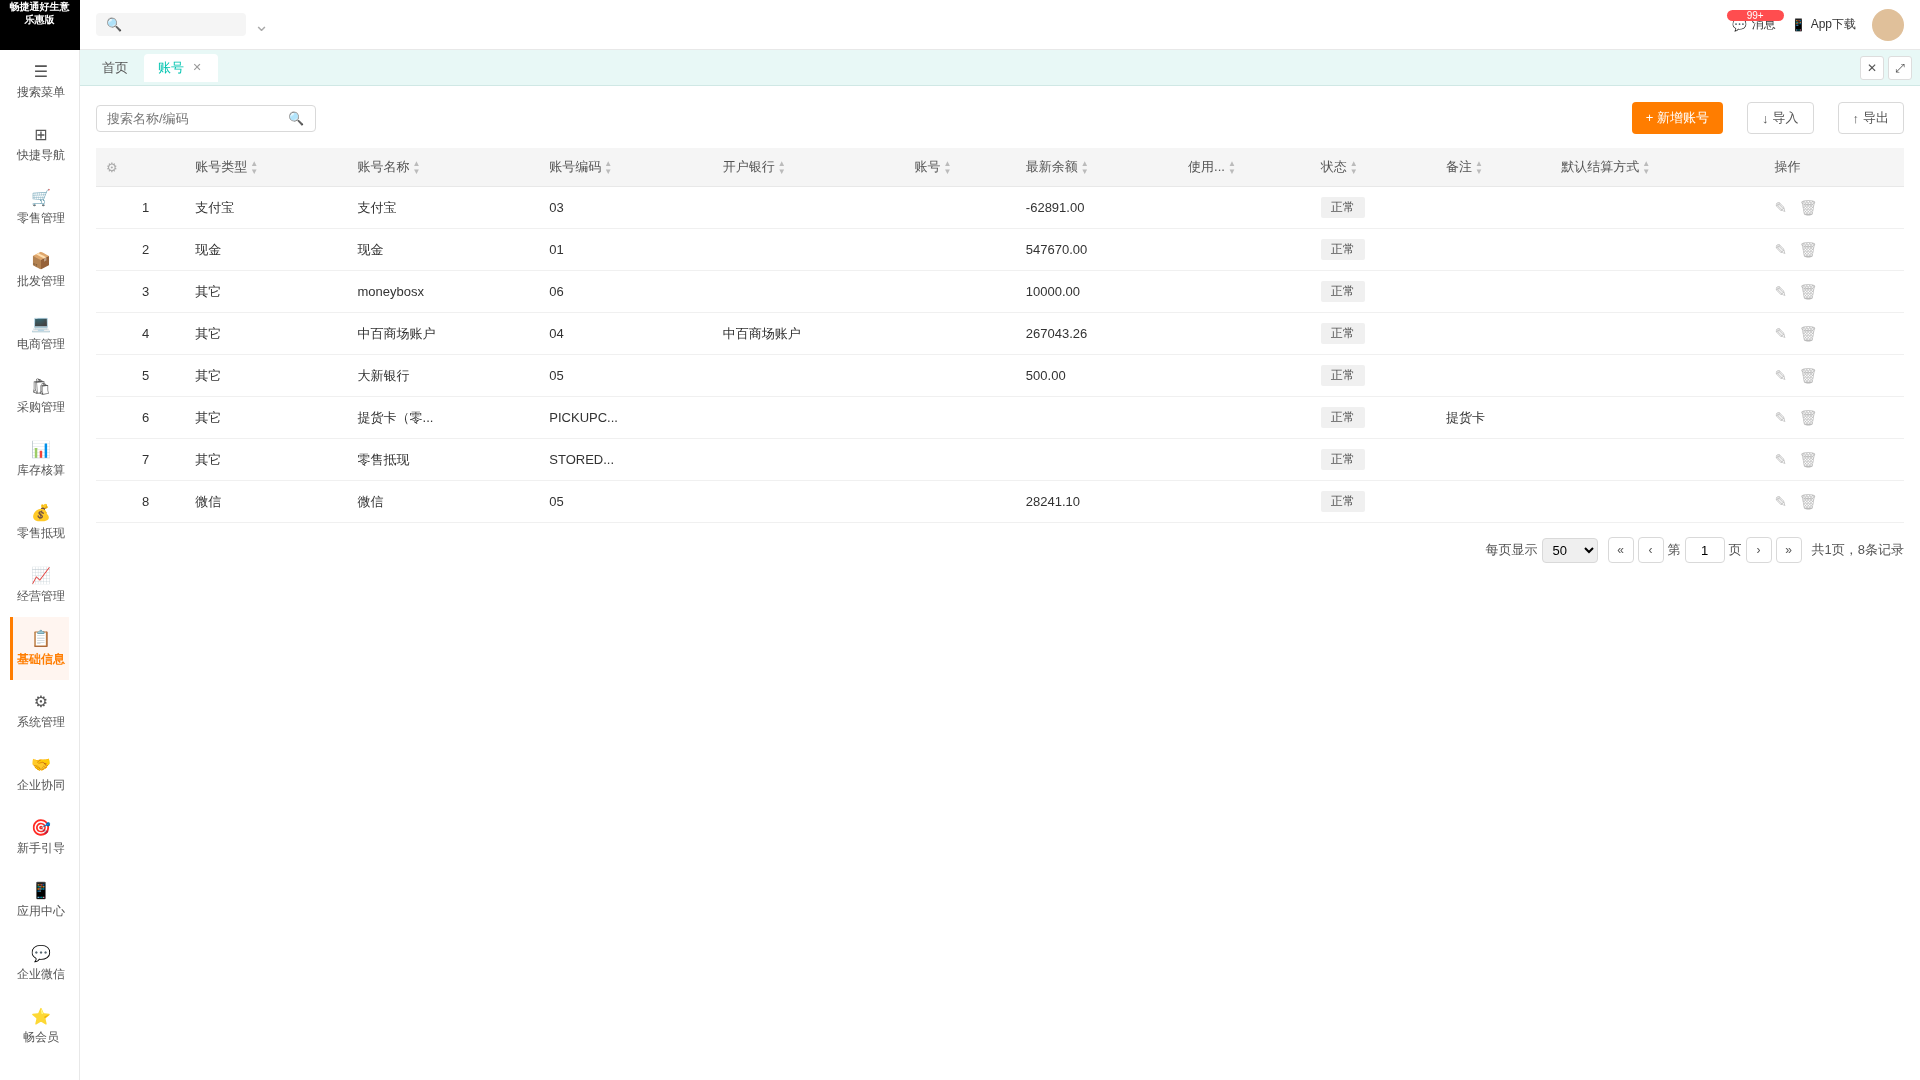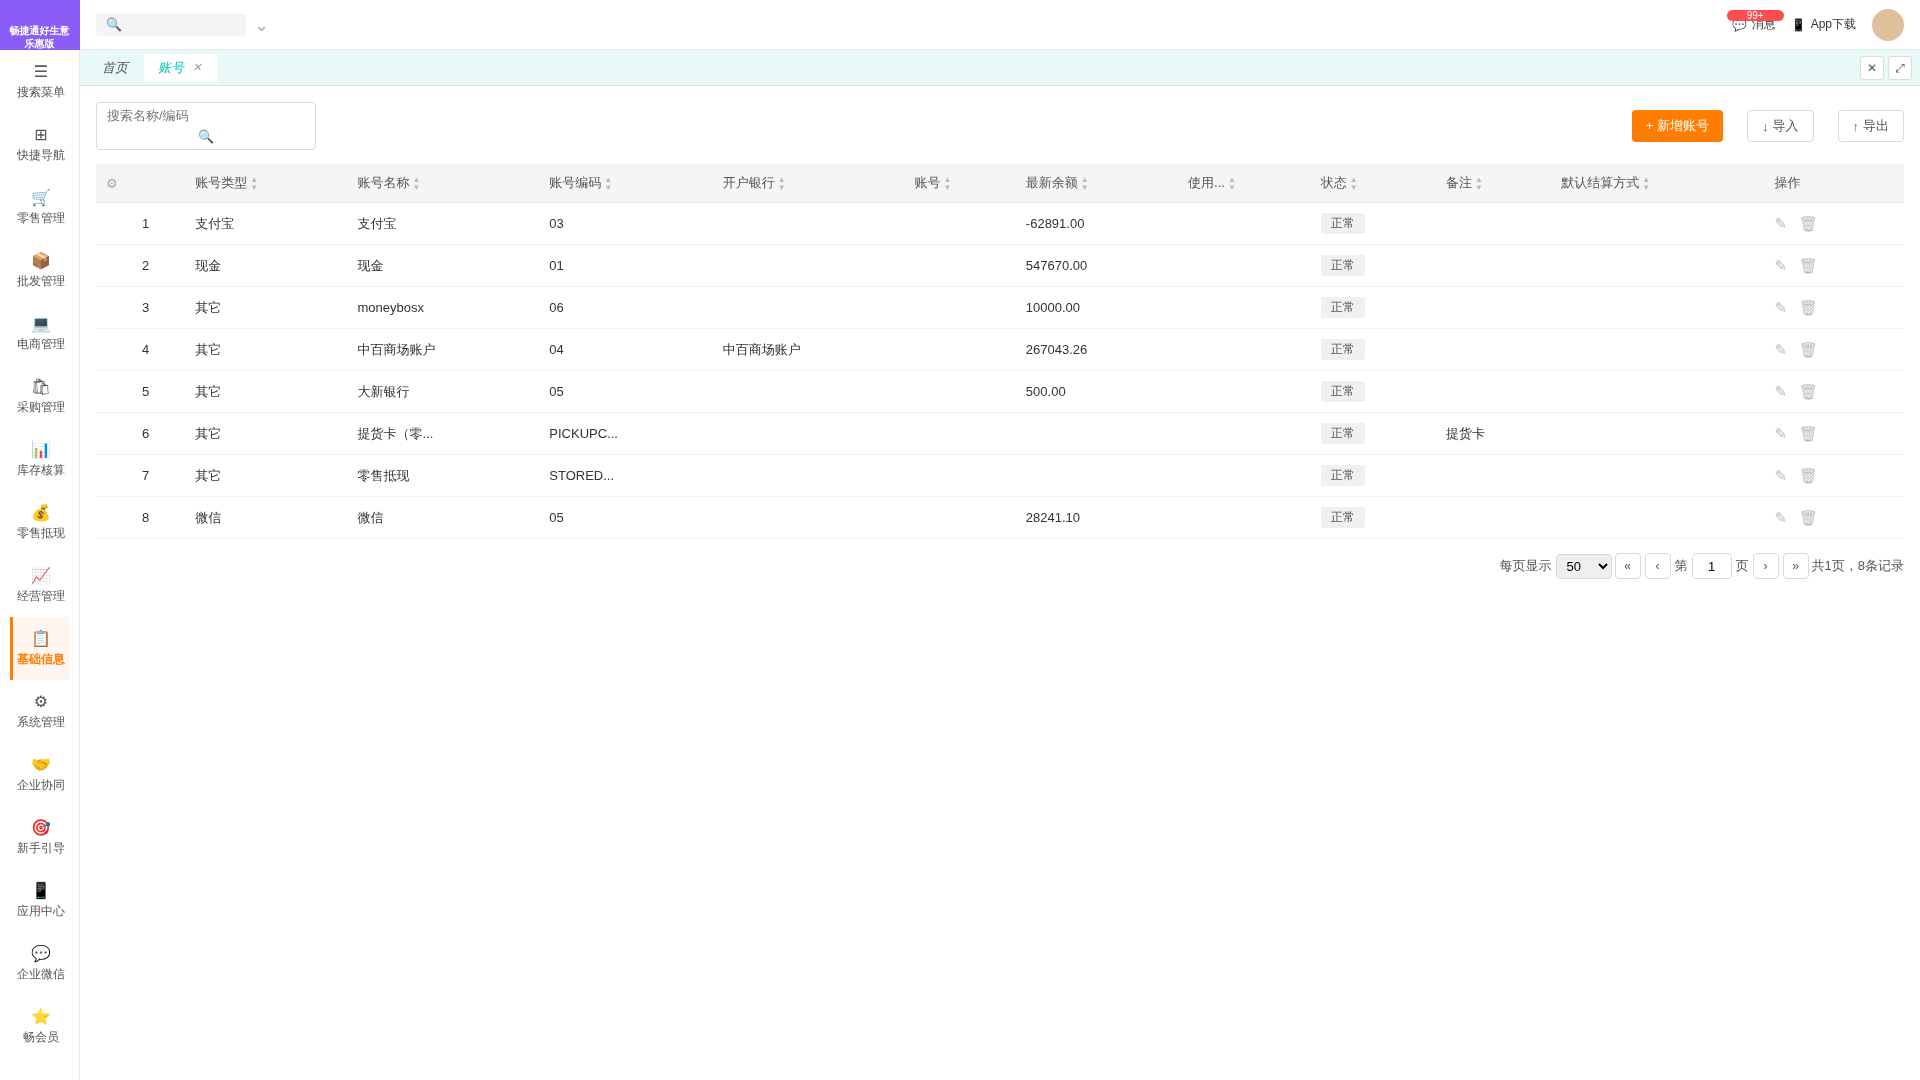--- a/index.html
+++ b/index.html
@@ -11,23 +11,23 @@
       background: #fff;
       display: flex;
       flex-direction: column;
       align-items: center;
       border-right: 1px solid #e8e8e8;
       flex-shrink: 0;
     }
     .sidebar-logo {
       width: 80px;
       height: 50px;
-      background: #8b5cf6;
-      display: flex;
-      align-items: flex-end;
+      background: #000000;
+      display: flex;
+      align-items: flex-start;
       justify-content: center;
       color: white;
       font-size: 11px;
       font-weight: bold;
     }
     .sidebar-logo-inner {
       text-align: center;
       line-height: 1.3;
     }
     .sidebar-item {
@@ -129,21 +129,20 @@
       height: 28px;
       padding: 0 14px;
       border-radius: 4px 4px 0 0;
       display: flex;
       align-items: center;
       gap: 6px;
       cursor: pointer;
       font-size: 13px;
       color: #555;
       background: transparent;
-      font-style: italic;
     }
     .tab.active {
       background: #fff;
       color: #00c4b0;
       font-weight: 500;
     }
     .tab-close {
       font-size: 11px;
       color: #999;
       cursor: pointer;
@@ -190,21 +189,20 @@
     }
     .search-box {
       display: flex;
       align-items: center;
       border: 1px solid #d9d9d9;
       border-radius: 4px;
       padding: 5px 10px;
       width: 220px;
       gap: 6px;
       background: #fff;
-      flex-direction: column;
     }
     .search-box input {
       border: none;
       outline: none;
       font-size: 13px;
       color: #333;
       width: 100%;
       background: transparent;
     }
     .toolbar-right {
@@ -288,21 +286,21 @@
       margin-right: 8px;
     }
     .gear-col { width: 36px; }
 
     
     .pagination {
       display: flex;
       align-items: center;
       justify-content: flex-end;
       padding: 14px 0 4px;
-      gap: 3px;
+      gap: 10px;
       font-size: 13px;
       color: #555;
     }
     .page-size-select {
       display: flex;
       align-items: center;
       gap: 4px;
     }
     .page-size-select select {
       border: 1px solid #d9d9d9;

